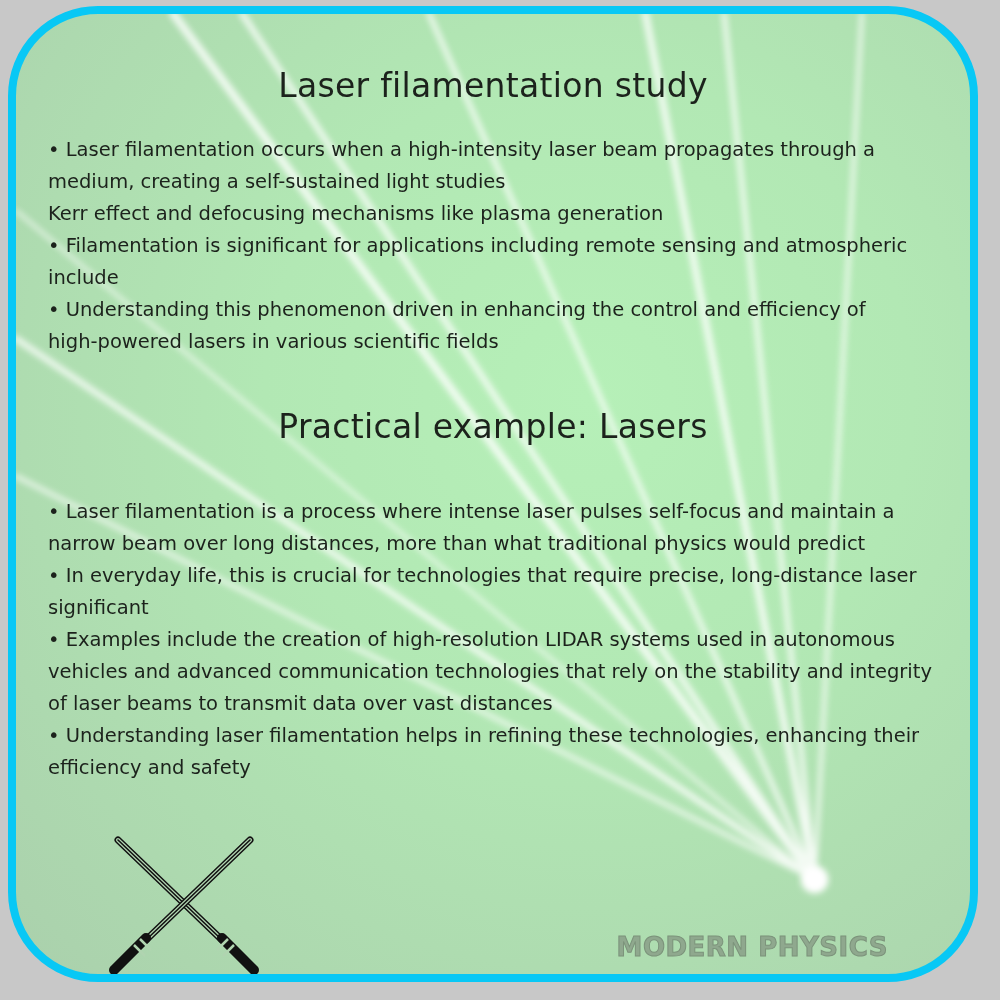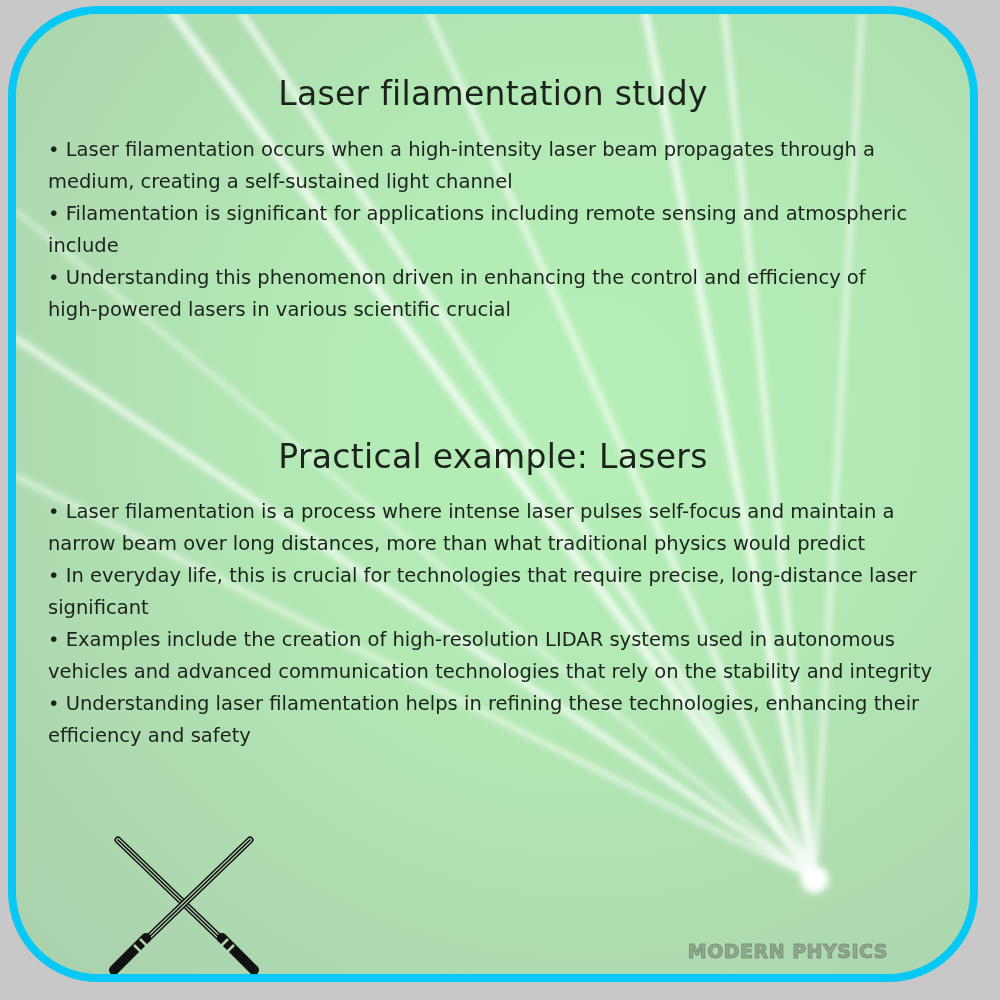--- a/index.html
+++ b/index.html
@@ -6,33 +6,33 @@
     body { width:1000px; height:1000px; background:#c8c8c8; position:relative; overflow:hidden; font-family:"DejaVu Sans", sans-serif; }
     .card {
       position:absolute; left:8px; top:6px; width:970px; height:976px;
       border:8px solid #08c8f5; border-radius:90px; box-sizing:border-box;
       background: radial-gradient(ellipse at 60% 40%, #b6f0b8 0%, #b2e8b4 40%, #aad0ac 100%);
       overflow:hidden;
     }
     .beams { position:absolute; left:0; top:0; width:100%; height:100%; }
     .content { position:absolute; left:0; top:0; width:100%; height:100%; }
     h1 {
-      position:absolute; margin:8px; left:0; right:0; text-align:center;
+      position:absolute; margin:0; left:0; right:0; text-align:center;
       font-weight:normal; font-size:33px; color:#1c221c; letter-spacing:0.3px;
     }
     .h1a { top:52px; }
-    .h1b { top:415px; }
+    .h1b { top:393px; }
     .para { position:absolute; left:32px; width:920px; font-size:19.5px; line-height:32px; color:#1c221c; }
     .p1 { top:120px; }
     .p2 { top:482px; }
     .para div { white-space:nowrap; }
     .icon { position:absolute; left:88px; top:818px; width:160px; height:150px; }
     .brand {
       position:absolute; right:82px; bottom:12px; font-family:"DejaVu Sans", sans-serif;
-      font-weight:bold; font-size:19px; color:#8fa88e; letter-spacing:0.5px;
+      font-weight:bold; font-size:26px; color:#8fa88e; letter-spacing:0.5px;
       -webkit-text-stroke:1px #7c937b;
     }
   </style>
 </head>
 <body>
 
 <div class="card">
   <svg class="beams" viewBox="0 0 970 976" preserveAspectRatio="none">
     <defs>
       <filter id="glow" x="-20%" y="-20%" width="140%" height="140%">
@@ -50,35 +50,37 @@
       <line x1="720" y1="0" x2="812" y2="880" stroke-width="5"></line>
       <line x1="860" y1="0" x2="812" y2="880" stroke-width="4"></line>
     </g>
     <circle cx="812" cy="880" r="14" fill="#ffffff" filter="url(#glow)"></circle>
   </svg>
 
   <div class="content">
     <h1 class="h1a">Laser filamentation study</h1>
     <div class="para p1">
       <div>• Laser filamentation occurs when a high-intensity laser beam propagates through a</div>
-      <div>medium, creating a self-sustained light channel</div>
+      <div>medium, creating a self-sustained light studies</div>
+      <div>Kerr effect and defocusing mechanisms like plasma generation</div>
       <div>• Filamentation is significant for applications including remote sensing and atmospheric</div>
       <div>include</div>
       <div>• Understanding this phenomenon driven in enhancing the control and efficiency of</div>
-      <div>high-powered lasers in various scientific crucial</div>
+      <div>high-powered lasers in various scientific fields</div>
     </div>
 
     <h1 class="h1b">Practical example: Lasers</h1>
     <div class="para p2">
       <div>• Laser filamentation is a process where intense laser pulses self-focus and maintain a</div>
       <div>narrow beam over long distances, more than what traditional physics would predict</div>
       <div>• In everyday life, this is crucial for technologies that require precise, long-distance laser</div>
       <div>significant</div>
       <div>• Examples include the creation of high-resolution LIDAR systems used in autonomous</div>
       <div>vehicles and advanced communication technologies that rely on the stability and integrity</div>
+      <div>of laser beams to transmit data over vast distances</div>
       <div>• Understanding laser filamentation helps in refining these technologies, enhancing their</div>
       <div>efficiency and safety</div>
     </div>
 
     <svg class="icon" viewBox="0 0 160 150">
       <g stroke="#111" fill="none" stroke-linecap="round">
 
         <line x1="14" y1="8" x2="118" y2="108" stroke-width="7"></line>
         <line x1="14" y1="8" x2="118" y2="108" stroke-width="4" stroke="#b0d4b0"></line>
         <line x1="14" y1="8" x2="118" y2="108" stroke-width="1.6"></line>

